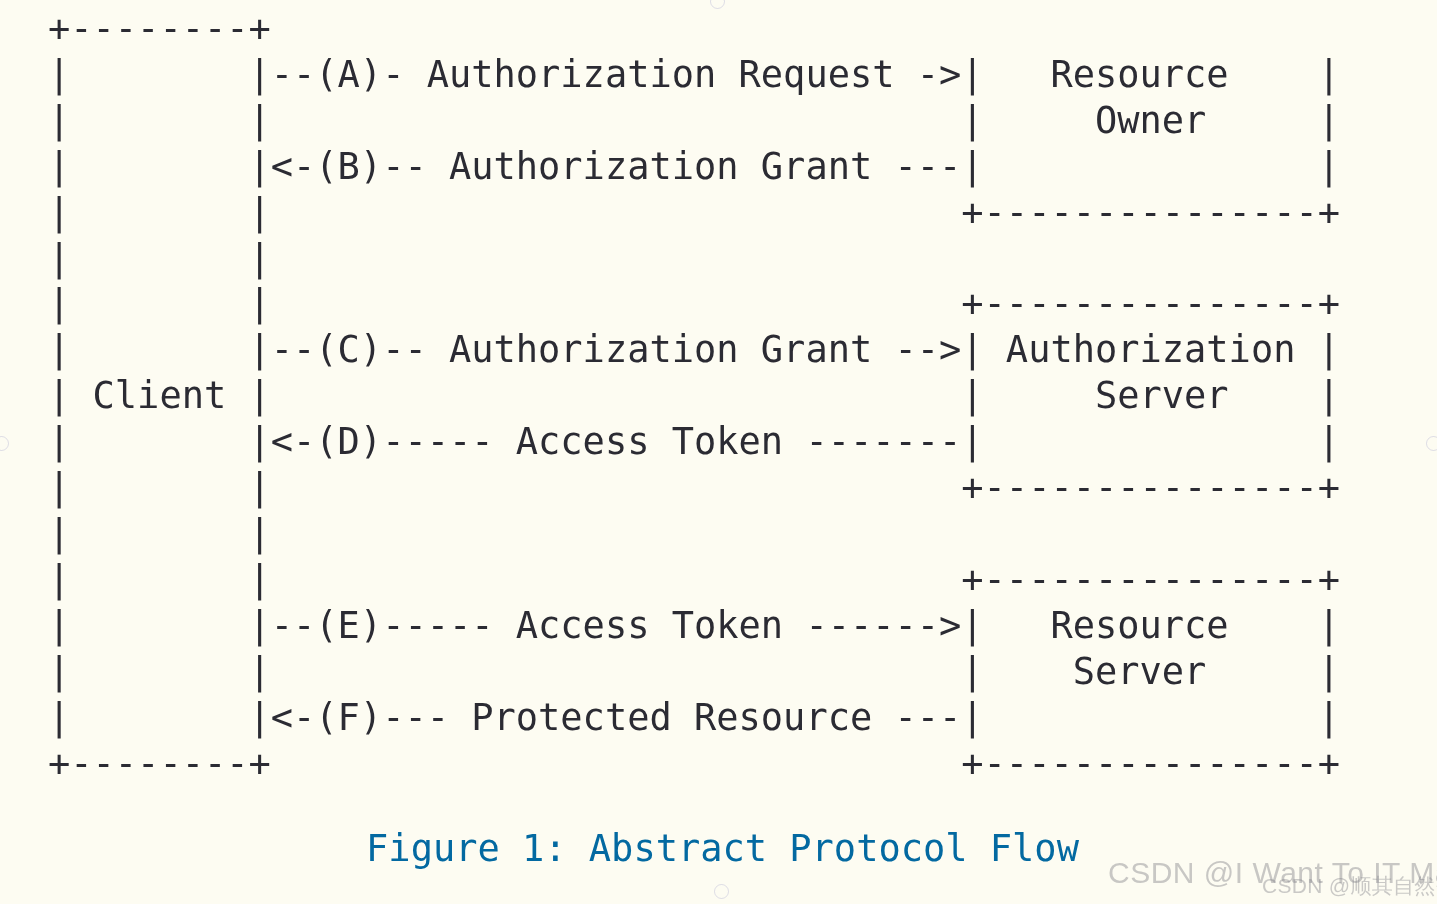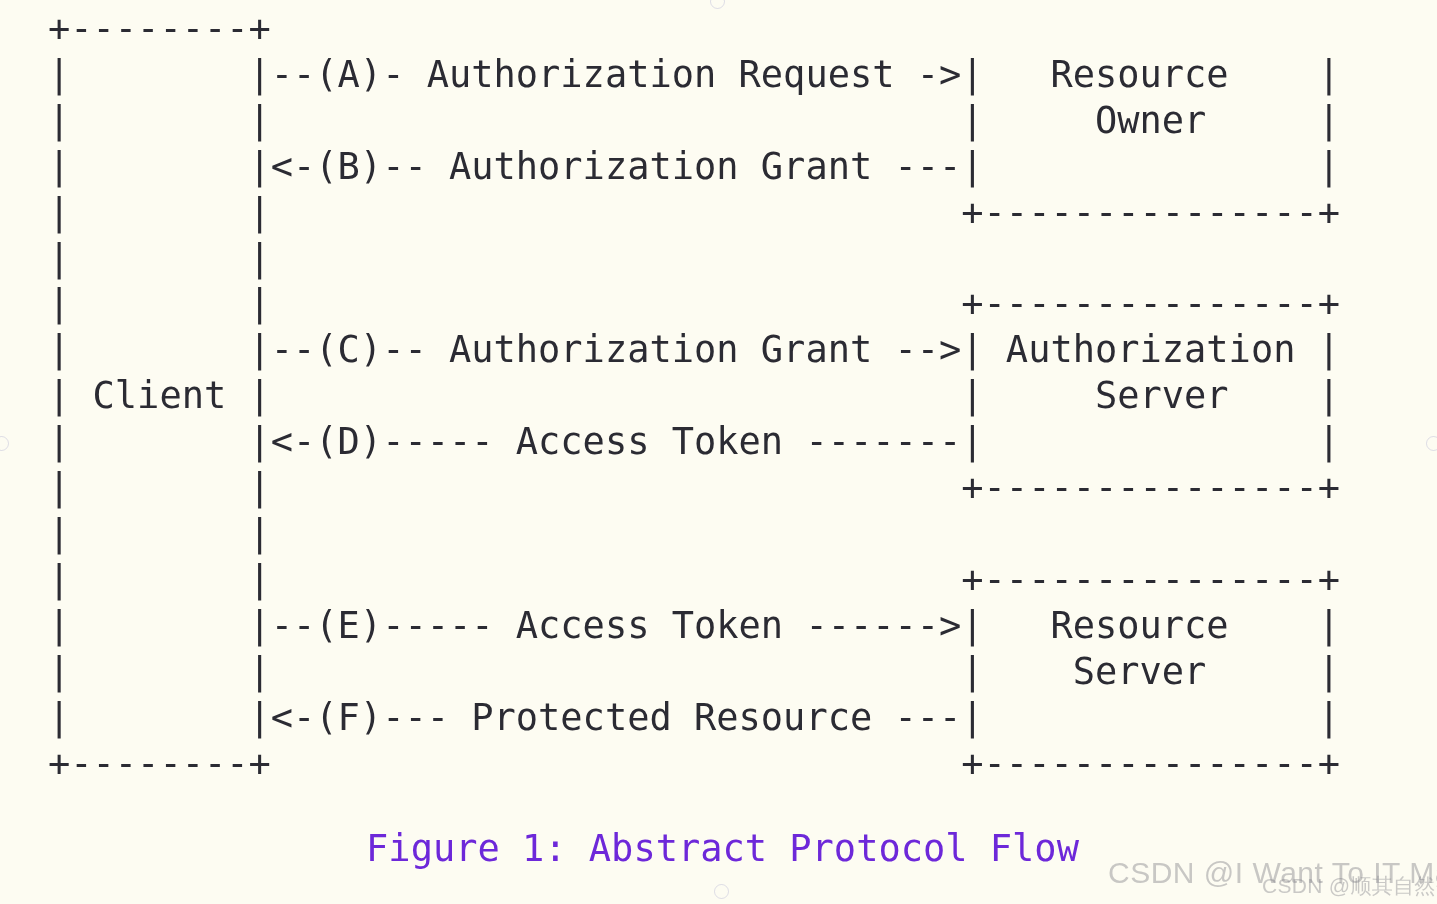--- a/index.html
+++ b/index.html
@@ -42,21 +42,21 @@
   
   .caption {
     position: absolute;
     left: 0;
     right: 0;
     top: 826px;
     text-align: center;
     font-family: "DejaVu Sans Mono", "Liberation Mono", monospace;
     font-size: 37px;
     line-height: 46px;
-    color: #6d28d9;
+    color: #0369a1;
     white-space: pre;
     padding-left: 8px;
   }
 
   
   .watermark {
     position: absolute;
     font-family: "Liberation Sans", "DejaVu Sans", sans-serif;
     white-space: nowrap;
     pointer-events: none;

